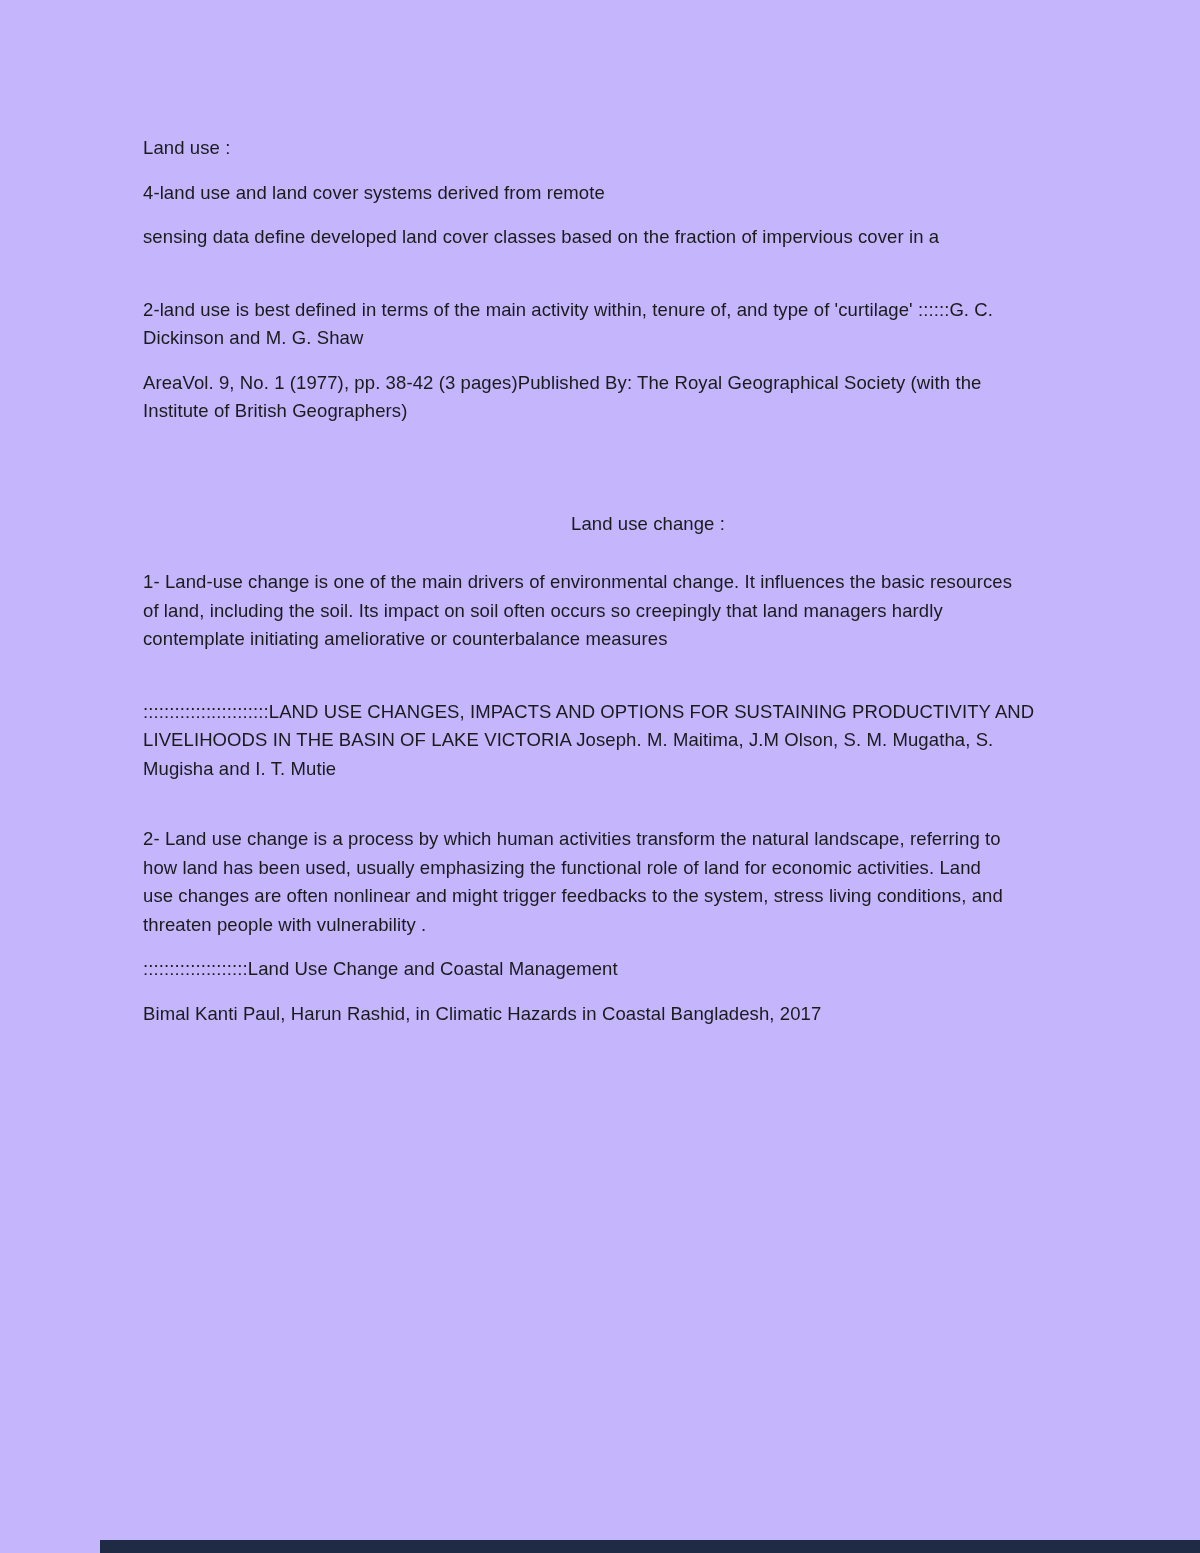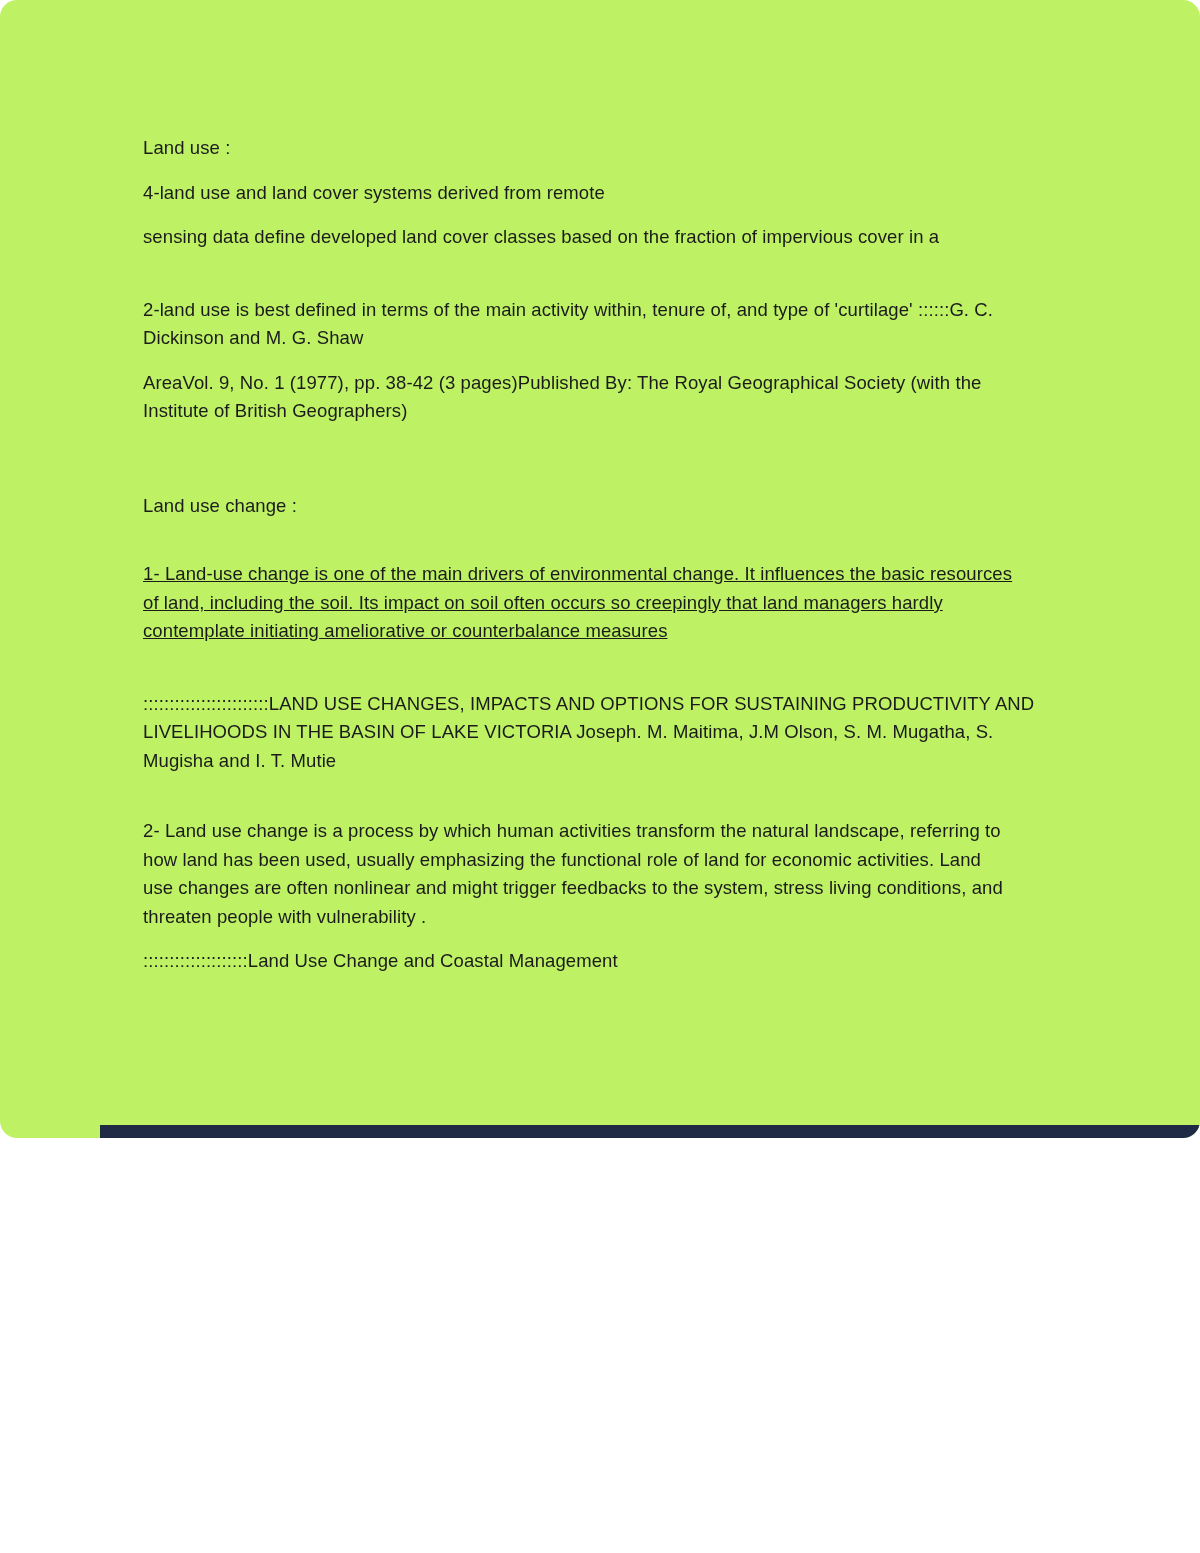--- a/index.html
+++ b/index.html
@@ -3,45 +3,44 @@
 <meta charset="utf-8">
 <style>
   html, body {
     margin: 0;
     padding: 0;
     background: #ffffff;
   }
   .page {
     position: relative;
     width: 1200px;
-    height: 1138px;
-    background: #bef264;
+    height: 1553px;
+    background: #c4b5fd;
     overflow: hidden;
     font-family: "Liberation Sans", sans-serif;
     color: #1b1b1b;
-    border-radius: 17px;
   }
   .content {
     position: absolute;
     left: 143px;
     top: 134px;
     width: 1010px;
     font-size: 18.5px;
     line-height: 28.5px;
   }
   .par {
     margin: 0 0 16px 0;
     white-space: pre-line;
     letter-spacing: 0.1px;
   }
   
   .g44  { margin-top: 44px;  }
-  .g43  { margin-top: 40px; text-decoration: underline;  }
+  .g43  { margin-top: 30px;  }
   .g89  { margin-top: 42px;  }
-  .g134 { margin-top: 66px; }
+  .g134 { margin-top: 84px; text-align: center; }
   .bottom-bar {
     position: absolute;
     left: 100px;
     right: 0;
     bottom: 0;
     height: 13px;
     background: #1f2b45;
   }
 </style>
 </head>
@@ -61,15 +60,16 @@
 of land, including the soil. Its impact on soil often occurs so creepingly that land managers hardly
 contemplate initiating ameliorative or counterbalance measures</p>
     <p class="par g44">::::::::::::::::::::::::LAND USE CHANGES, IMPACTS AND OPTIONS FOR SUSTAINING PRODUCTIVITY AND
 LIVELIHOODS IN THE BASIN OF LAKE VICTORIA  Joseph. M. Maitima, J.M Olson, S. M. Mugatha,  S.
 Mugisha and I. T. Mutie</p>
     <p class="par g89">2- Land use change is a process by which human activities transform the natural landscape, referring to
 how land has been used, usually emphasizing the functional role of land for economic activities. Land
 use changes are often nonlinear and might trigger feedbacks to the system, stress living conditions, and
 threaten people with vulnerability .</p>
     <p class="par">::::::::::::::::::::Land Use Change and Coastal Management</p>
+    <p class="par">Bimal Kanti Paul, Harun Rashid, in Climatic Hazards in Coastal Bangladesh, 2017</p>
   </div>
   <div class="bottom-bar"></div>
 </div>
 
 </body></html>

